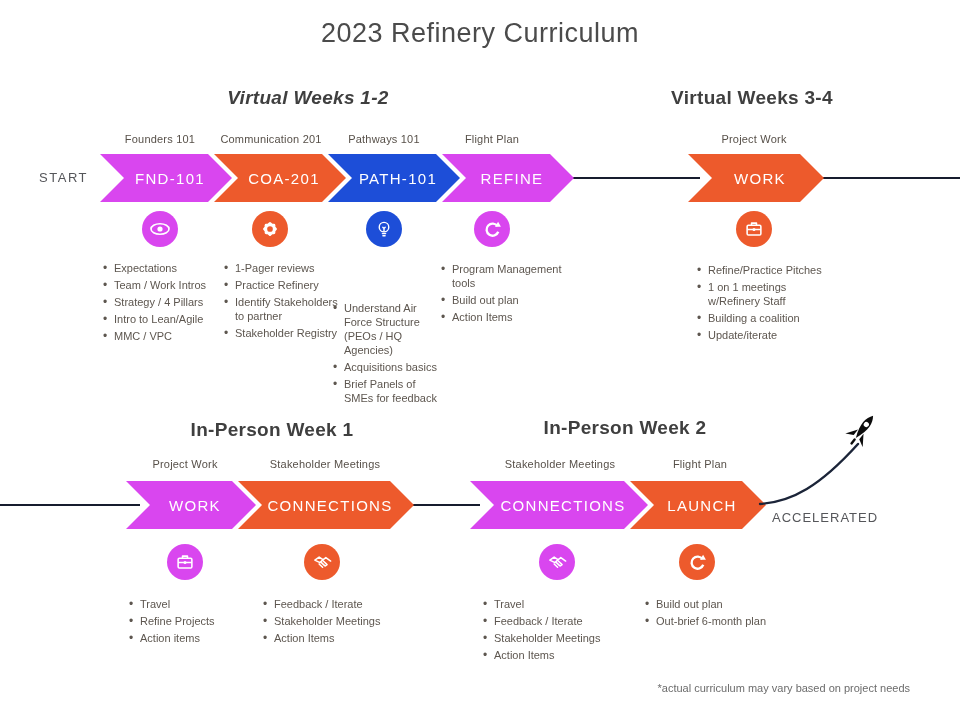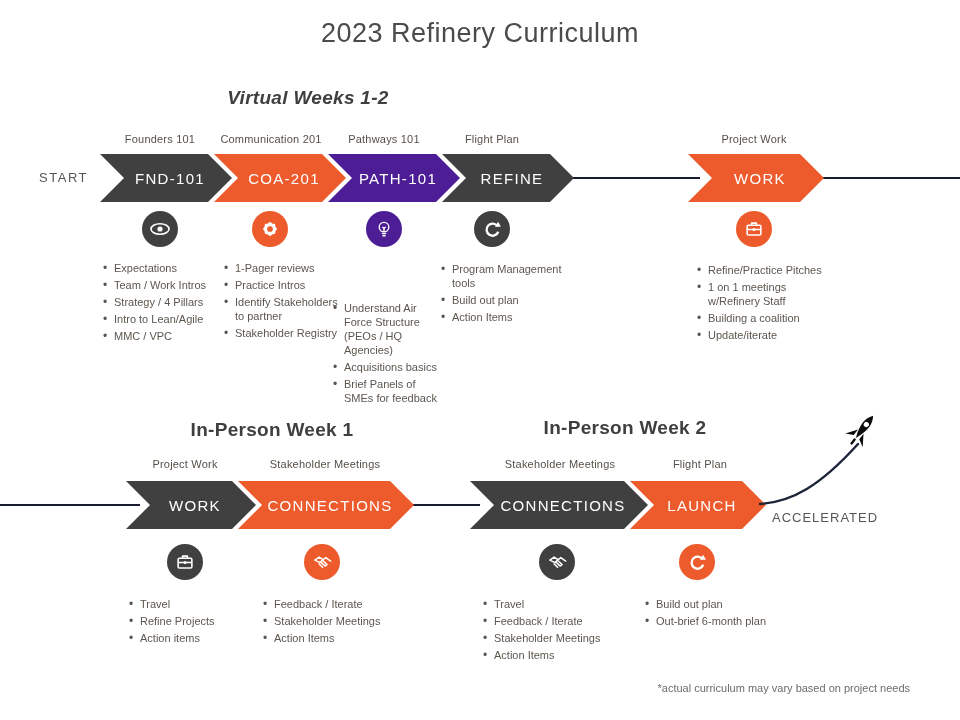--- a/index.html
+++ b/index.html
@@ -19,23 +19,23 @@
   .course-label{position:absolute;width:170px;text-align:center;
     font-size:11px;color:#575049;letter-spacing:.2px;}
 
   .tl-line{position:absolute;height:2px;background:#171c2e;z-index:1;}
 
   .chevron{position:absolute;height:48px;z-index:2;display:flex;align-items:center;
     justify-content:center;clip-path:polygon(0 0,calc(100% - 24px) 0,100% 50%,
     calc(100% - 24px) 100%,0 100%,24px 50%);}
   .chevron span{color:#ffffff;font-size:15px;letter-spacing:1.3px;padding-left:8px;}
 
-  .navy{background:#404040;color:#1b2438;}
+  .navy{background:#d946ef;color:#1b2438;}
   .orange{background:#ed5a2c;color:#ed5a2c;}
-  .grayc{background:#4c1d95;color:#a8a8a8;}
+  .grayc{background:#1d4ed8;color:#a8a8a8;}
 
   .icon-circle{position:absolute;width:36px;height:36px;border-radius:50%;z-index:2;
     display:flex;align-items:center;justify-content:center;}
 
   .bullets{position:absolute;margin:0;padding:0 0 0 14px;list-style:none;}
   .bullets li{position:relative;font-size:11px;line-height:1.27;color:#5d564f;
     margin-bottom:3px;}
   .bullets li::before{content:"•";position:absolute;left:-11px;top:-1px;color:#5d564f;
     font-size:12px;}
 
@@ -49,20 +49,21 @@
   .swoosh-wrap{position:absolute;left:758px;top:438px;width:112px;height:74px;z-index:2;}
 </style>
 </head>
 <body>
 
 <div class="canvas">
 
   <div class="page-title">2023 Refinery Curriculum</div>
 
   <div class="section-heading h-vw12">Virtual Weeks 1-2</div>
+  <div class="section-heading h-vw34">Virtual Weeks 3-4</div>
   <div class="section-heading h-ip1">In-Person Week 1</div>
   <div class="section-heading h-ip2">In-Person Week 2</div>
 
   <div class="tl-line" style="left:560px;top:177px;width:140px;"></div>
   <div class="tl-line" style="left:810px;top:177px;width:150px;"></div>
   <div class="tl-line" style="left:0;top:504px;width:140px;"></div>
   <div class="tl-line" style="left:404px;top:504px;width:76px;"></div>
 
   <div class="side-label start-label">START</div>
   <div class="side-label accelerated-label">ACCELERATED</div>
@@ -124,21 +125,21 @@
 
   <ul class="bullets" style="left:100px;top:262px;width:120px;">
     <li>Expectations</li>
     <li>Team / Work Intros</li>
     <li>Strategy / 4 Pillars</li>
     <li>Intro to Lean/Agile</li>
     <li>MMC / VPC</li>
   </ul>
   <ul class="bullets" style="left:221px;top:262px;width:104px;">
     <li>1-Pager reviews</li>
-    <li>Practice Intros</li>
+    <li>Practice Refinery</li>
     <li>Identify Stakeholders to partner</li>
     <li>Stakeholder Registry</li>
   </ul>
   <ul class="bullets" style="left:330px;top:262px;width:102px;margin-top:40px;">
     <li>Understand Air Force Structure (PEOs / HQ Agencies)</li>
     <li>Acquisitions basics</li>
     <li>Brief Panels of SMEs for feedback</li>
   </ul>
   <ul class="bullets" style="left:438px;top:263px;width:118px;">
     <li>Program Management tools</li>

